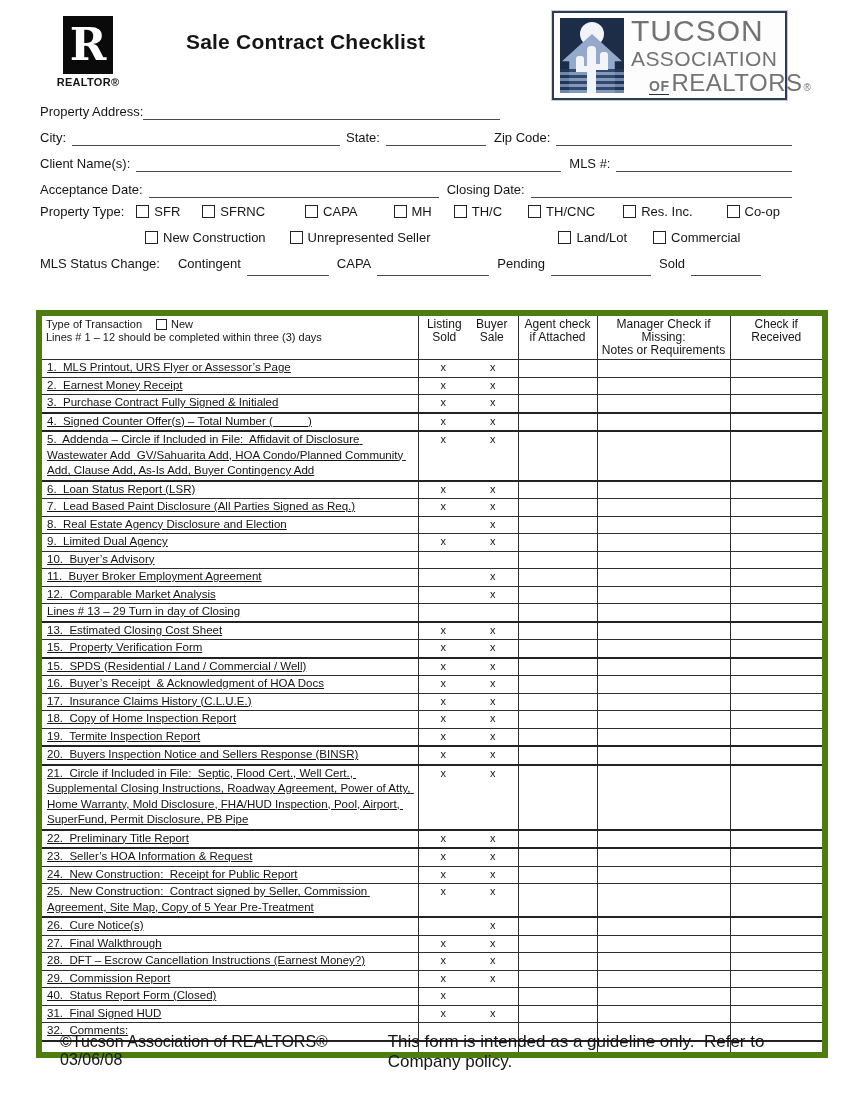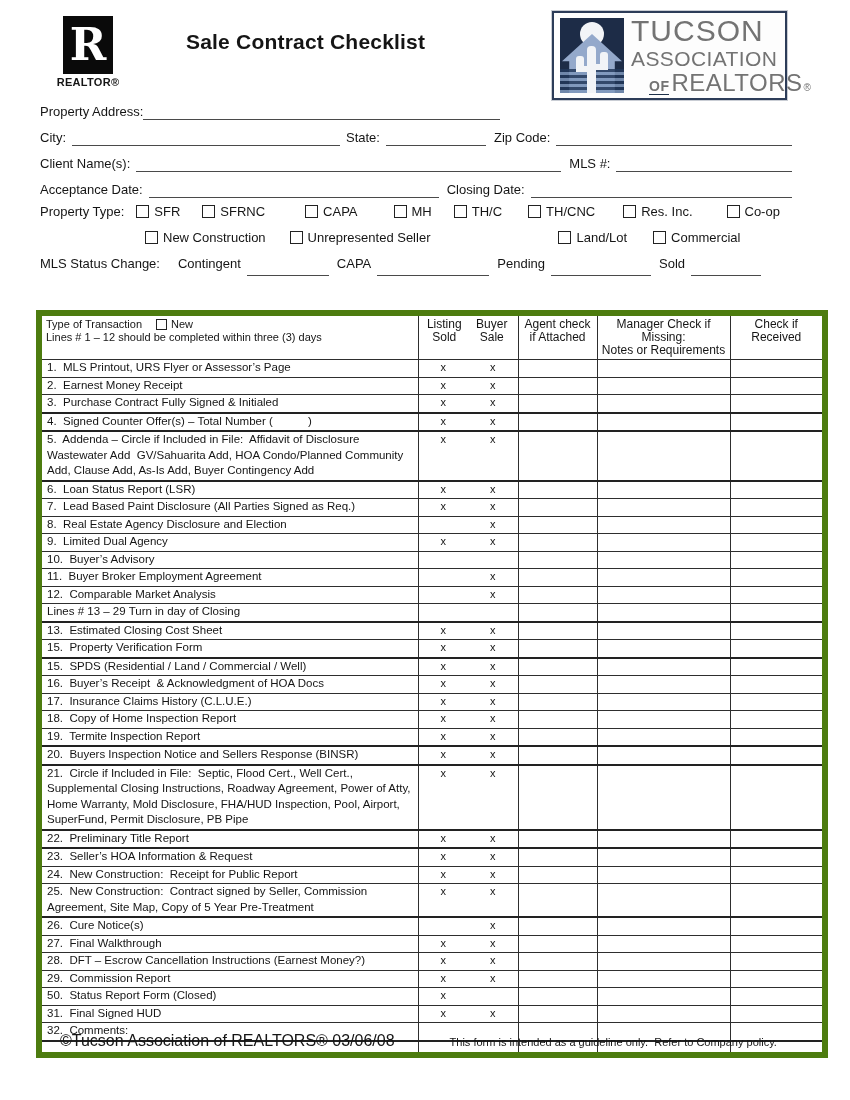--- a/index.html
+++ b/index.html
@@ -82,33 +82,33 @@
   .checklist col.c-rcv  { width:95px; }
   .checklist th, .checklist td { border:1px solid #2e2e2e; vertical-align:top; }
   .checklist { border:6px solid #4d7c0f; }
   .checklist thead th { font-weight:normal; font-size:12px; line-height:13px; padding:2px 2px; text-align:center; }
   .checklist thead th.h-desc { text-align:left; padding:2px 4px 1px 4px; font-size:11px; }
   .h-desc-line1 { display:flex; align-items:center; }
   .h-new-cb { width:11px; height:11px; border:1.4px solid #222; display:inline-block; margin:0 4px 0 14px; }
   .pre { white-space:pre-line; }
   .lb-head { display:flex; }
   .lb-head > div { width:50%; }
-  td.desc { padding:0px 4px 1px 5px; line-height:15.5px; white-space:pre-wrap; }
+  td.desc { padding:0px 4px 1px 5px; line-height:15.5px; white-space:pre-wrap;text-decoration:underline; }
   td.lb { padding:0; }
   .lb-marks { display:flex; line-height:15.5px; }
   .lb-marks > span { width:50%; text-align:center; font-size:11px; }
   tr.thick-top td { border-top:2px solid #222; }
   tr.section-row td.desc { font-size:11.5px; }
   tr.empty-row td { height:14px; }
   thead tr th { border-bottom:1.5px solid #222; }
 
   
   .footer { position:absolute; left:60px; top:1032px; width:740px; display:flex; align-items:baseline; }
   .f-copy { font-size:16px; }
-  .f-note { font-size:11px; margin-left:55px; white-space:pre-wrap; }
+  .f-note { font-size:17px; margin-left:55px; white-space:pre-wrap; }
 </style>
 </head>
 <body>
 
 <div class="page">
 
   <div class="realtor-logo">
     <div class="r-box">
       <span class="r-glyph">R</span>
     </div>
@@ -622,21 +622,21 @@
         <div class="lb-marks">
           <span>x</span>
           <span>x</span>
         </div>
       </td>
       <td></td>
       <td></td>
       <td></td>
     </tr>
         <tr>
-      <td class="desc">50.  Status Report Form (Closed)</td>
+      <td class="desc">40.  Status Report Form (Closed)</td>
       <td class="lb">
         <div class="lb-marks">
           <span>x</span>
           <span></span>
         </div>
       </td>
       <td></td>
       <td></td>
       <td></td>
     </tr>

